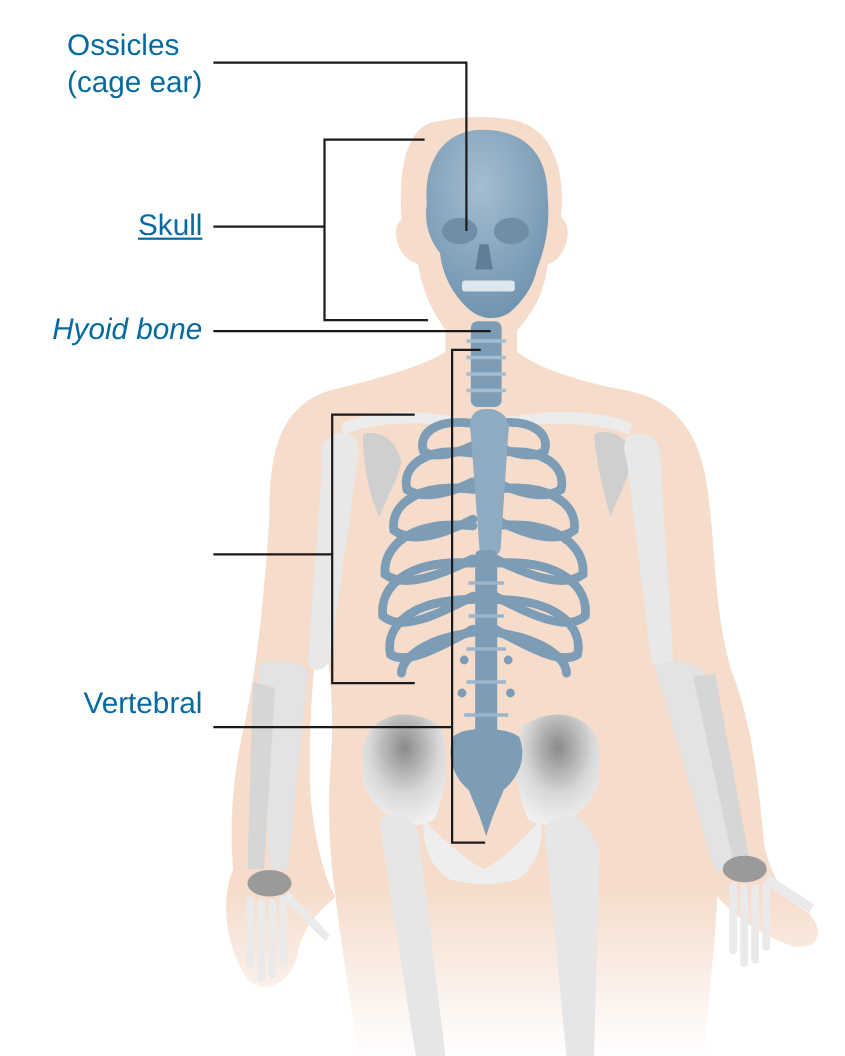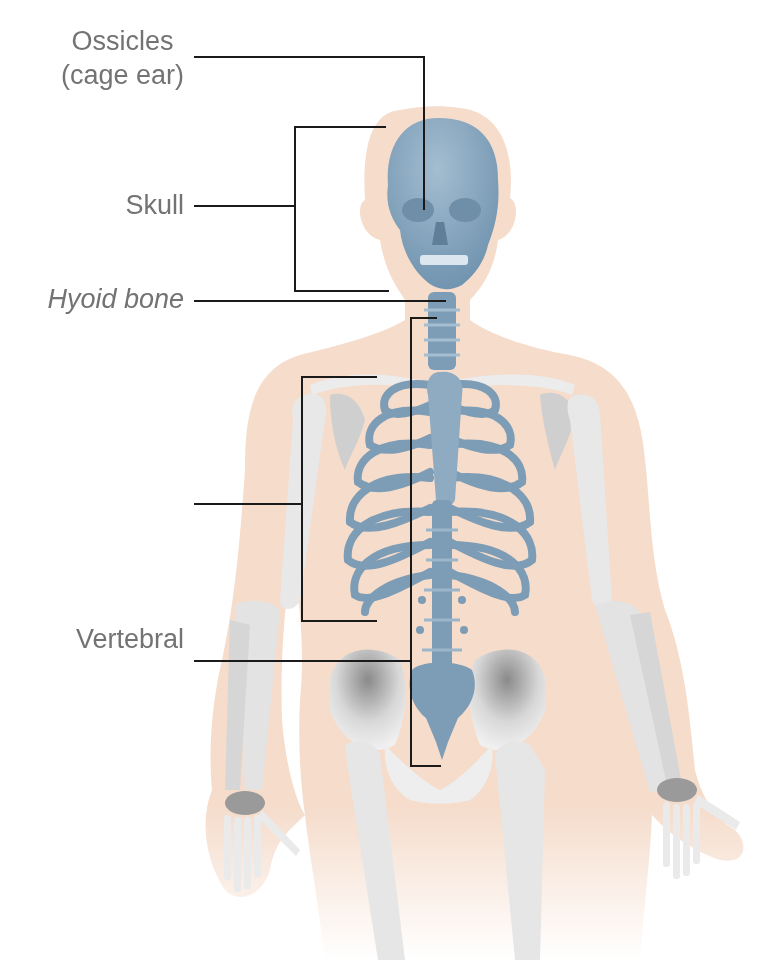--- a/index.html
+++ b/index.html
@@ -2,22 +2,22 @@
 <html><head>
 <meta charset="utf-8">
 <style>
   html, body { margin: 0; padding: 0; background: #ffffff; }
   body { width: 768px; height: 960px; position: relative; overflow: hidden; font-family: "Liberation Sans", sans-serif; }
   #figure { position: absolute; left: 0; top: 0; width: 768px; height: 960px; }
   .label {
     position: absolute;
     font-family: "Liberation Sans", sans-serif;
     font-size: 27px;
-    color: #737373;
-    text-align: center;
+    color: #0369a1;
+    text-align: left;
     line-height: 34px;
     white-space: nowrap;
   }
   svg { position: absolute; left: 0; top: 0; }
 </style>
 </head>
 <body>
 
 <div id="figure">
 
@@ -183,21 +183,21 @@
       <line x1="194" y1="661" x2="411" y2="661"></line>
       <polyline points="437,318 411,318 411,766 441,766"></polyline>
     </g>
   </svg>
 
   <div class="label" style="right: 584px; top: 24px;">
     <div>Ossicles</div>
     <div>(cage ear)</div>
   </div>
 
-  <div class="label" style="right: 584px; top: 188px;">
+  <div class="label" style="right: 584px; top: 188px; text-decoration: underline;">
     <div>Skull</div>
   </div>
 
   <div class="label" style="right: 584px; top: 282px; font-style: italic;">
     <div>Hyoid bone</div>
   </div>
 
 
   <div class="label" style="right: 584px; top: 622px;">
     <div>Vertebral</div>

